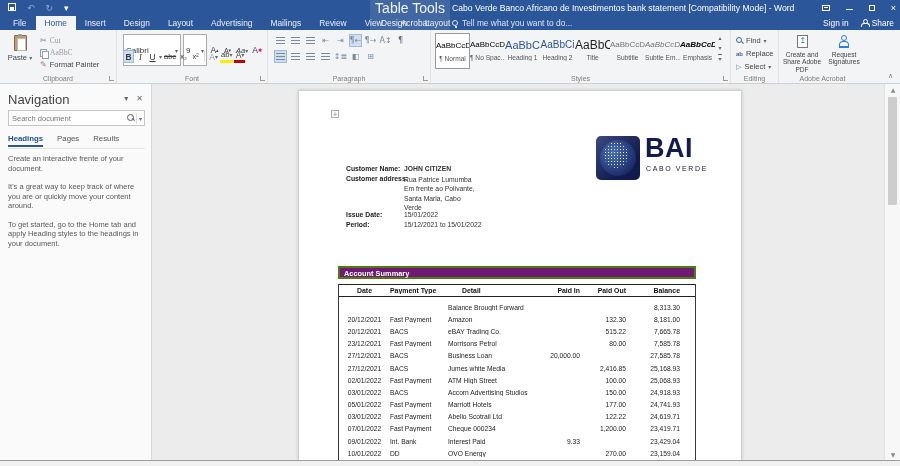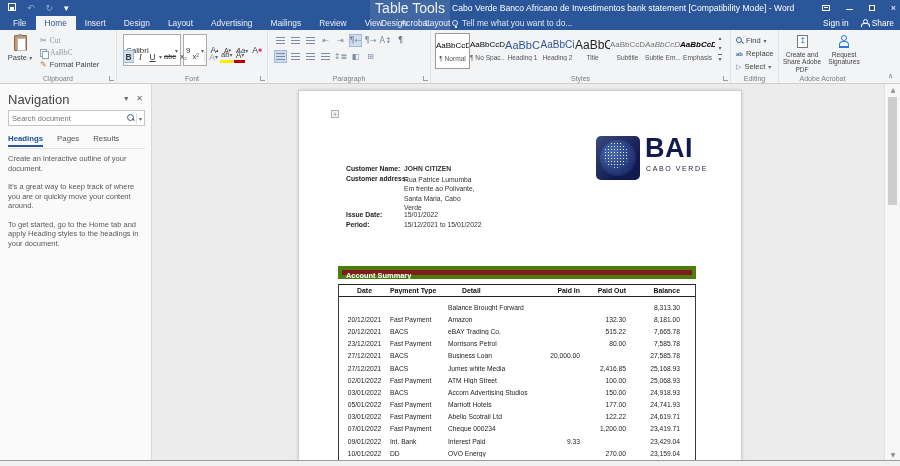--- a/index.html
+++ b/index.html
@@ -145,21 +145,21 @@
   #logo-globe{position:absolute;left:297px;top:45px;width:44px;height:44px;border-radius:5px;
      background:linear-gradient(135deg,#3d4a7d 0%,#101a4e 70%);overflow:hidden;}
   #logo-globe::before{content:"";position:absolute;left:4px;top:4px;width:36px;height:36px;border-radius:50%;
      background:radial-gradient(circle at 35% 35%,#4a6fb5 0%,#1b2a66 75%);}
   #logo-globe::after{content:"";position:absolute;left:8px;top:6px;width:24px;height:26px;border-radius:50%;
      background-image:radial-gradient(#e9edf5 0.7px,transparent 1px);background-size:3px 3px;}
   #logo-text{position:absolute;left:346px;top:42px;font-size:27px;font-weight:bold;color:#131a4f;letter-spacing:0.5px;line-height:30px;}
   #logo-sub{position:absolute;left:347px;top:74px;font-size:7px;letter-spacing:1.6px;color:#23233b;}
 
   
-  #summary-bar{position:absolute;left:39px;top:175px;width:358px;height:13px;background:#7f1d1d;border:4px solid #4d7c0f;
+  #summary-bar{position:absolute;left:39px;top:175px;width:358px;height:13px;background:#701a75;border:2px solid #4d7c0f;
      color:#fff;font-size:7.4px;font-weight:bold;line-height:11px;padding-left:4px;}
   #stable{position:absolute;left:39px;top:193px;width:358px;height:178px;border-left:1px solid #3a3a3a;border-right:1px solid #3a3a3a;}
   .tgrid{display:grid;grid-template-columns:51px 58px 101px 31px 46px 54px 1fr;}
   #thead{border-top:1px solid #222;border-bottom:1px solid #222;height:13px;align-items:center;font-size:6.9px;font-weight:bold;color:#111;}
   #tbody{padding-top:4px;}
   .trow{height:12.2px;align-items:center;font-size:6.7px;color:#232323;}
   .tc{overflow:hidden;white-space:nowrap;}
   .c0{text-align:center;}
   .c1,.c2{text-align:left;}
   .c3,.c4,.c5{text-align:right;}
@@ -428,21 +428,21 @@
         <span class="ntab active">Headings</span>
         <span class="ntab">Pages</span>
         <span class="ntab">Results</span>
       </div>
     <div id="nav-search">
       <input type="text" placeholder="Search document" style="">
       <span class="i-magd"></span>
       <span class="glyph" style="font-size:6px;color:#666;border-left:1px solid #ddd;padding:2px 2px;">▾</span>
     </div>
     <div id="nav-paras">
-        <p>Create an interactive outline of your document.</p>
+        <p>Create an interactive frente of your document.</p>
         <p>It's a great way to keep track of where you are or quickly move your content around.</p>
         <p>To get started, go to the Home tab and apply Heading styles to the headings in your document.</p>
       </div>
   </div>
 
   <div id="canvas">
     <div id="page">
       <div id="tbl-handle">+</div>
 
       <div class="doclabel" style="top:74px;">Customer Name:</div>

